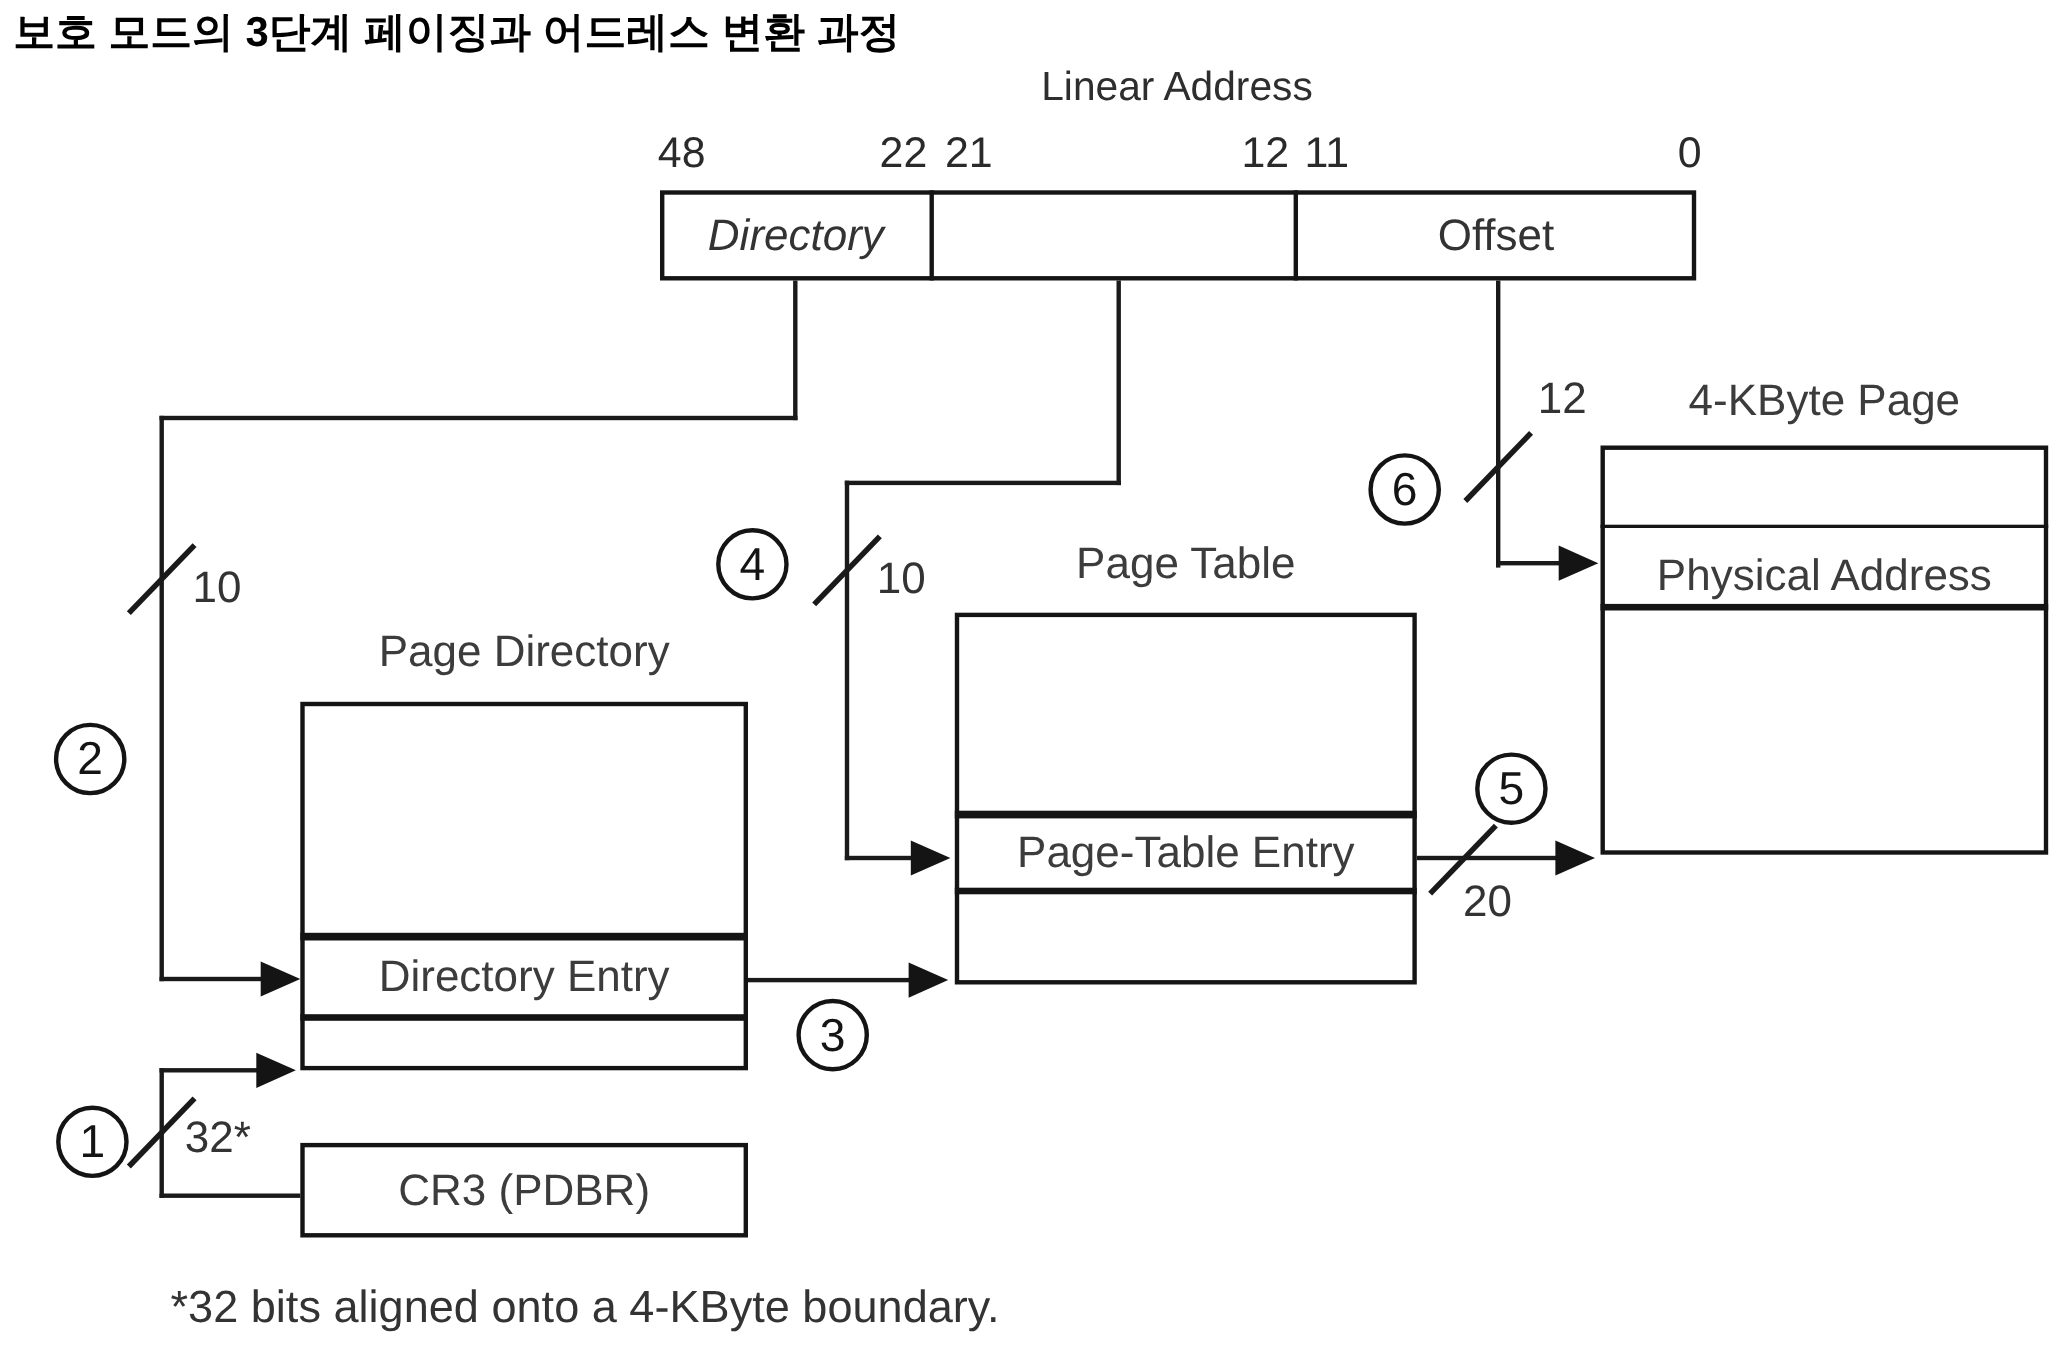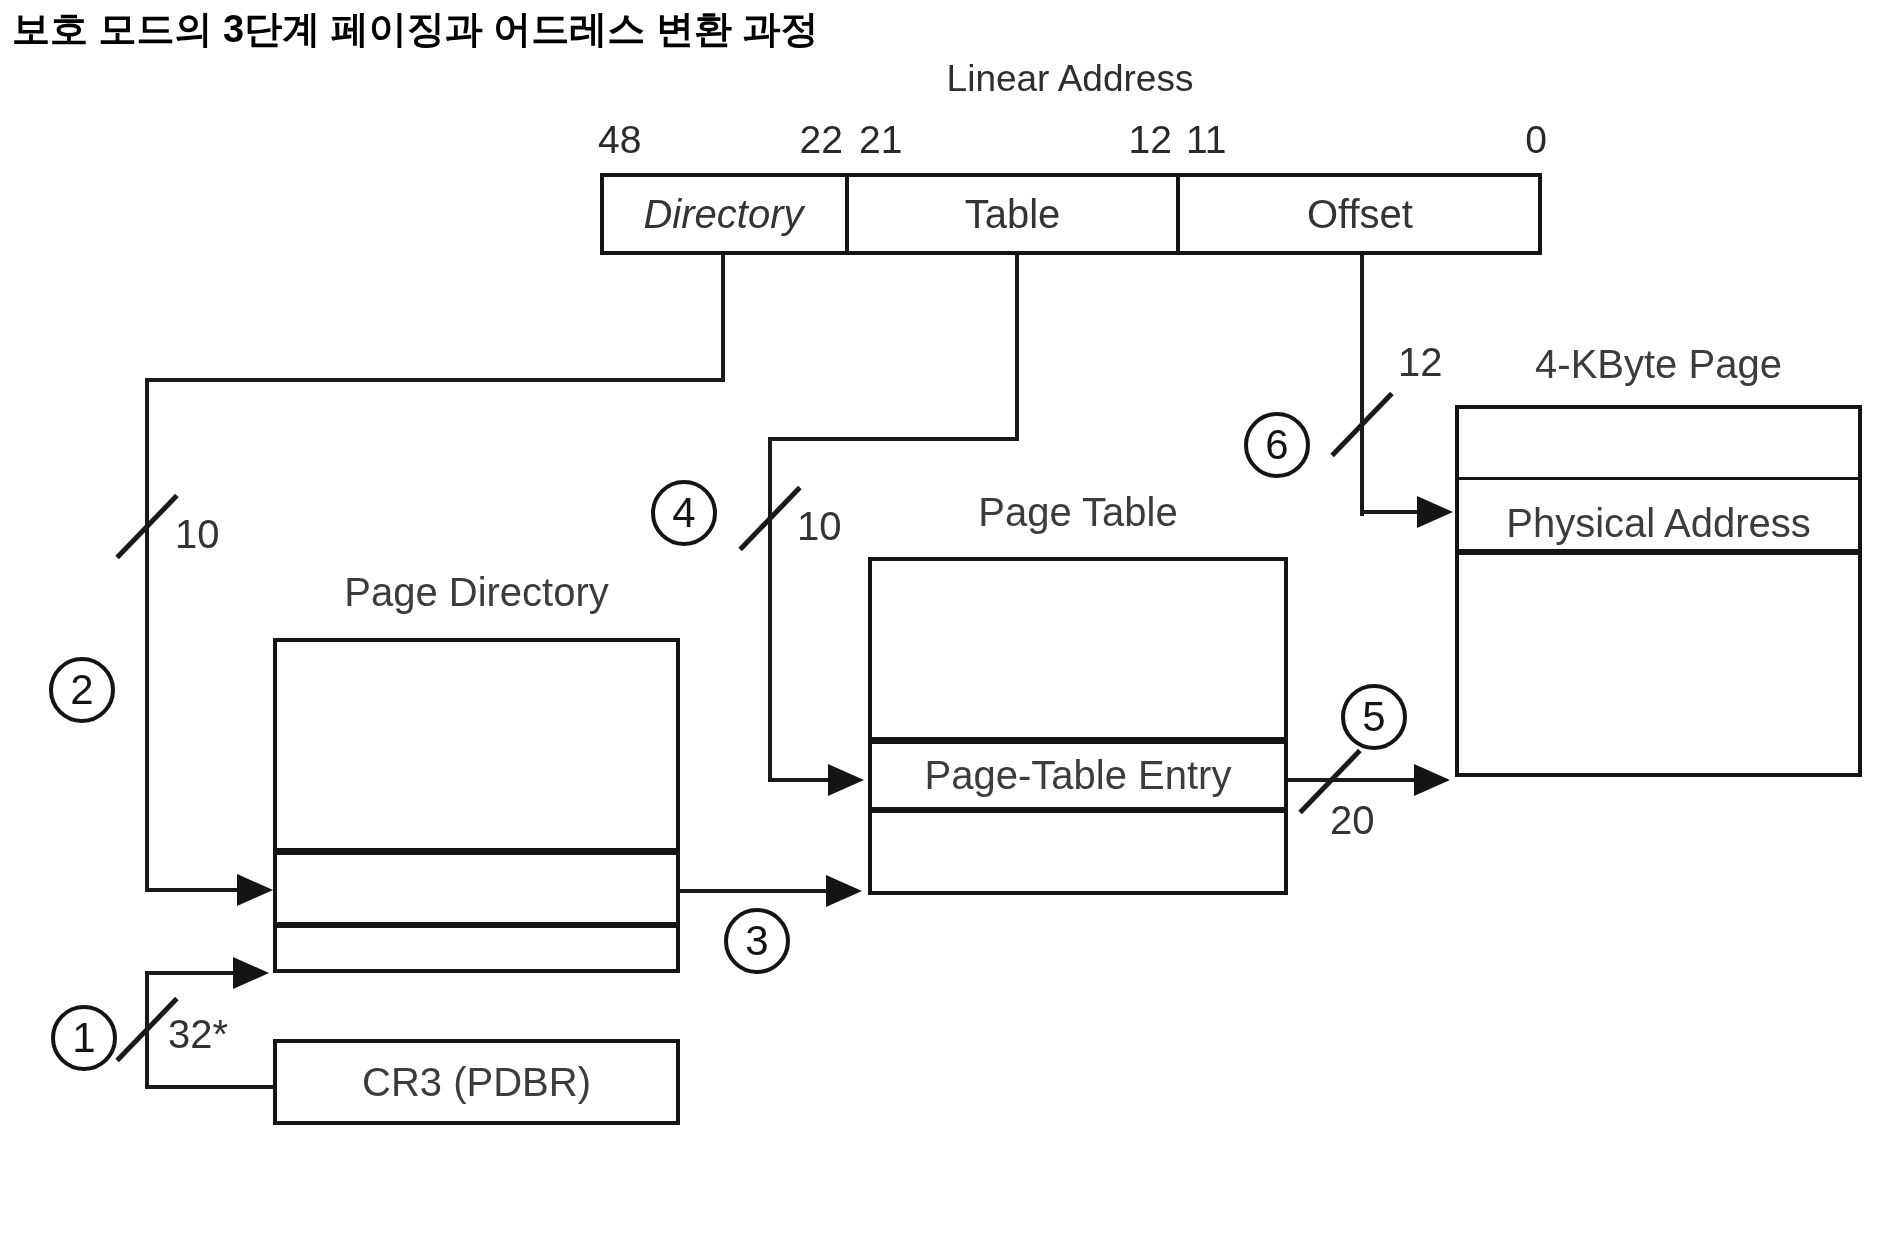--- a/index.html
+++ b/index.html
@@ -40,21 +40,20 @@
   <div class="bit" style="left:763px;top:118px;width:80px;text-align:right;">22</div>
   <div class="bit" style="left:859px;top:118px;">21</div>
   <div class="bit" style="left:1092px;top:118px;width:80px;text-align:right;">12</div>
   <div class="bit" style="left:1186px;top:118px;">11</div>
   <div class="bit" style="left:1480px;top:118px;width:67px;text-align:right;">0</div>
 
   <div class="box" style="left:600px;top:173px;width:942px;height:82px;"></div>
   <div class="divider" style="left:845px;top:173px;width:4px;height:82px;"></div>
   <div class="divider" style="left:1176px;top:173px;width:4px;height:82px;"></div>
   <div class="cell" style="left:600px;top:173px;width:247px;height:82px;font-style:italic;">Directory</div>
-  <div class="cell" style="left:847px;top:173px;width:331px;height:82px;">Table</div>
   <div class="cell" style="left:1178px;top:173px;width:364px;height:82px;">Offset</div>
 
   <div class="line" style="left:721px;top:255px;width:4px;height:127px;"></div>
   <div class="line" style="left:145px;top:378px;width:580px;height:4px;"></div>
   <div class="line" style="left:145px;top:378px;width:4px;height:514px;"></div>
   <div class="line" style="left:145px;top:888px;width:96px;height:4px;"></div>
   <div class="arr" style="left:237px;top:874px;"></div>
   <div class="slash" style="left:104px;top:524px;"></div>
   <div class="small" style="left:175px;top:512px;">10</div>
   <div class="circle" style="left:49px;top:657px;">2</div>
@@ -89,32 +88,34 @@
 
   <div class="line" style="left:1288px;top:778px;width:130px;height:4px;"></div>
   <div class="arr" style="left:1414px;top:764px;"></div>
   <div class="slash" style="left:1287px;top:779px;"></div>
   <div class="small" style="left:1330px;top:798px;">20</div>
   <div class="circle" style="left:1341px;top:684px;">5</div>
 
   <div class="boxtitle" style="left:273px;top:570px;width:407px;">Page Directory</div>
   <div class="box" style="left:273px;top:638px;width:407px;height:335px;"></div>
   <div class="divider" style="left:273px;top:848px;width:407px;height:7px;"></div>
+  <div class="rowlabel" style="left:273px;top:856px;width:407px;height:64px;">Directory Entry</div>
   <div class="divider" style="left:273px;top:922px;width:407px;height:6px;"></div>
 
   <div class="boxtitle" style="left:868px;top:490px;width:420px;">Page Table</div>
   <div class="box" style="left:868px;top:557px;width:420px;height:338px;"></div>
   <div class="divider" style="left:868px;top:737px;width:420px;height:7px;"></div>
   <div class="rowlabel" style="left:868px;top:745px;width:420px;height:61px;">Page-Table Entry</div>
   <div class="divider" style="left:868px;top:807px;width:420px;height:6px;"></div>
 
   <div class="boxtitle" style="left:1455px;top:342px;width:407px;">4-KByte Page</div>
   <div class="box" style="left:1455px;top:405px;width:407px;height:372px;"></div>
   <div class="divider" style="left:1455px;top:477px;width:407px;height:3px;"></div>
   <div class="rowlabel" style="left:1455px;top:481px;width:407px;height:85px;">Physical Address</div>
   <div class="divider" style="left:1455px;top:549px;width:407px;height:6px;"></div>
 
   <div class="box" style="left:273px;top:1039px;width:407px;height:86px;"></div>
   <div class="rowlabel" style="left:273px;top:1041px;width:407px;height:82px;">CR3 (PDBR)</div>
 
 
+  <div id="footnote">*32 bits aligned onto a 4-KByte boundary.</div>
 
 </div>
 
 </body></html>

